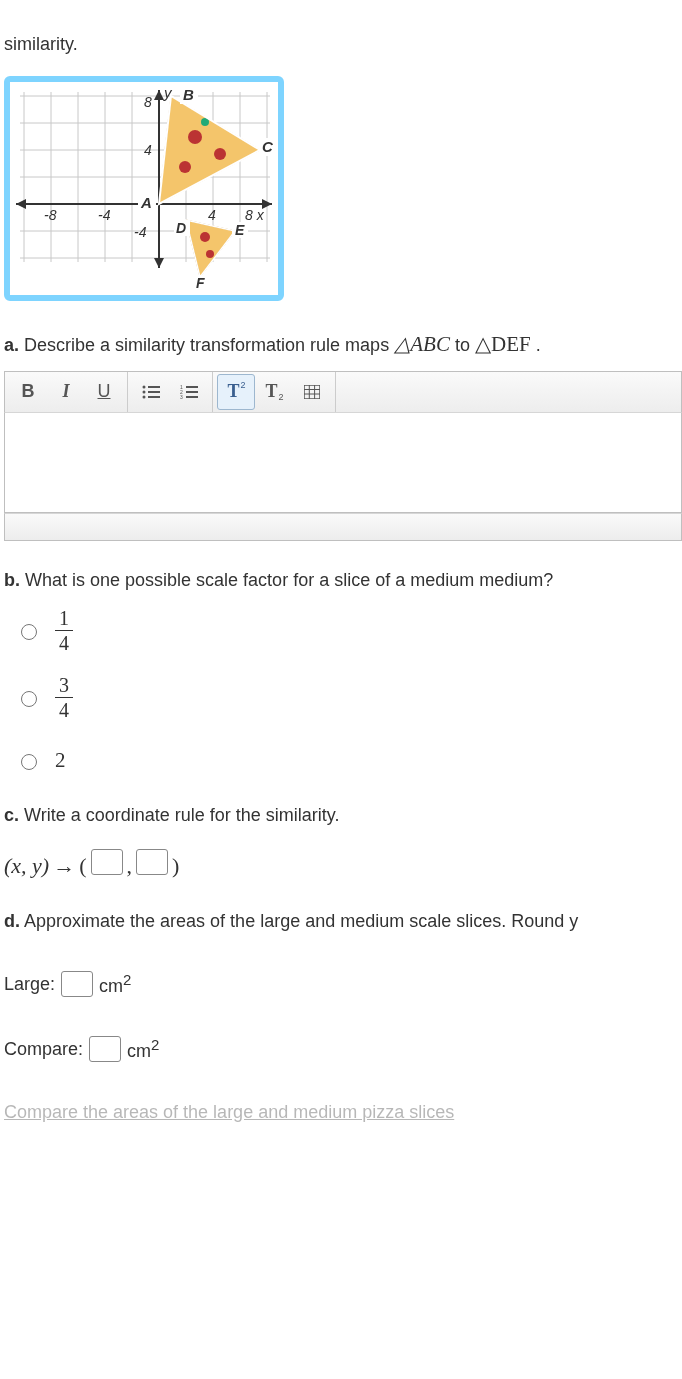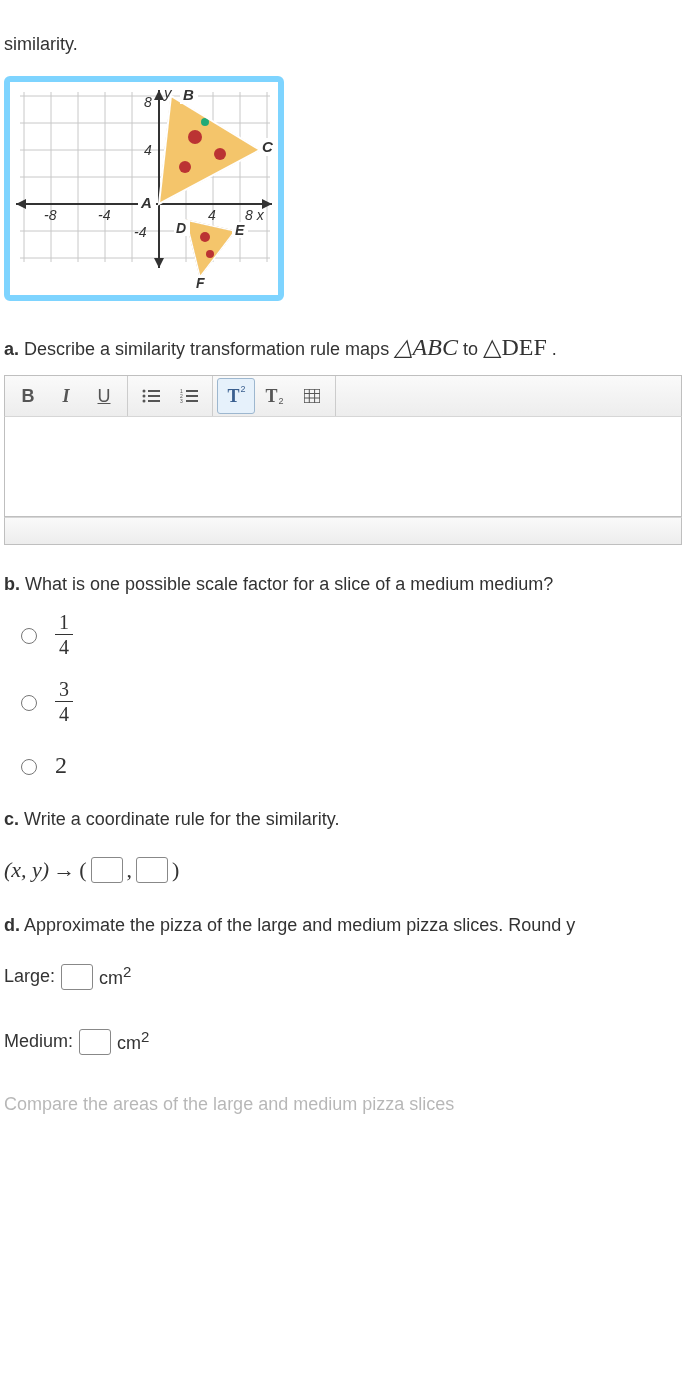--- a/index.html
+++ b/index.html
@@ -100,33 +100,33 @@
   .frac {
     display: inline-flex;
     flex-direction: column;
     align-items: center;
     font-family: 'Times New Roman', serif;
     font-size: 20px;
     line-height: 1;
   }
   .frac .num { border-bottom: 1px solid #333; padding: 0 4px 2px; }
   .frac .den { padding: 2px 4px 0; }
-  .mathserif { font-family: 'Times New Roman', serif; font-size: 24px; }
-  .rule-line { font-family: 'Times New Roman', serif; font-size: 22px; display:flex; align-items:center; gap:4px; margin: 20px 0 26px 0; }
+  .mathserif { font-family: 'Times New Roman', serif; font-size: 21px; }
+  .rule-line { font-family: 'Times New Roman', serif; font-size: 22px; display:flex; gap:4px; margin: 20px 0 26px 0; }
   .mini-input {
     width: 32px;
     height: 26px;
     border: 1px solid #888;
     border-radius: 3px;
     font-size: 14px;
     text-align: center;
     padding: 2px;
   }
-  .area-line { display:flex; align-items:center; gap:6px; margin: 22px 0 34px 0; }
-  .cutoff { color:#333; margin-top: 20px; }
+  .area-line { display:flex; align-items:center; gap:6px; margin: 34px 0 34px 0; }
+  .cutoff { color:#333; margin-top: 20px; text-decoration: underline; }
 </style>
 </head>
 <body>
 
 <div class="intro">
   <br>
   <span>similarity.</span>
 </div>
 
 <div class="graph-container">
@@ -289,32 +289,32 @@
   <span style="font-style:italic">(x, y)</span>
   <span>→</span>
   <span>(</span>
   <input class="mini-input" style="">
   <span>,</span>
   <input class="mini-input" style="">
   <span>)</span>
 </div>
 
 <div class="prompt">
-  <span class="label">d.</span><span> Approximate the pizza of the large and medium pizza slices. Round y</span>
+  <span class="label">d.</span><span> Approximate the areas of the large and medium scale slices. Round y</span>
 </div>
 
 <div class="area-line">
   <span>Large:</span>
   <input class="mini-input" style="">
   <span>
     <span>cm</span><sup>2</sup>
   </span>
 </div>
 
 <div class="area-line">
-  <span>Medium:</span>
+  <span>Compare:</span>
   <input class="mini-input" style="">
   <span>
     <span>cm</span><sup>2</sup>
   </span>
 </div>
 
 <div class="cutoff" style="opacity:0.35">Compare the areas of the large and medium pizza slices</div>
 
 </body></html>

